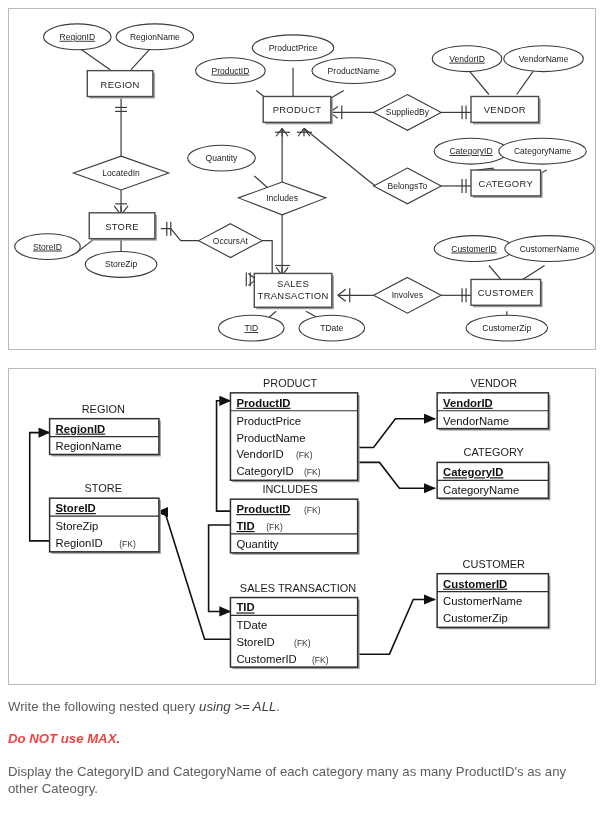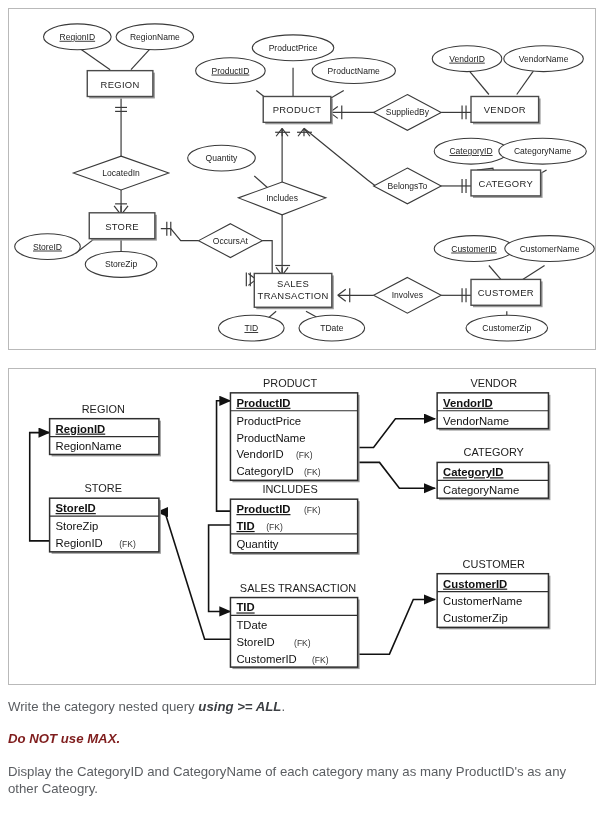--- a/index.html
+++ b/index.html
@@ -9,23 +9,23 @@
   .panel{position:absolute;background:#fff;border:1px solid #b9b9b9;box-sizing:border-box;}
   #er-panel{left:8px;top:8px;width:588px;height:342px;}
   #rel-panel{left:8px;top:368px;width:588px;height:317px;}
 
   .svg-layer{position:absolute;left:0;top:0;width:100%;height:100%;display:block;}
 
   
   #prose{position:absolute;left:8px;top:698px;width:588px;}
   .p-line{color:#5a5d61;font-size:13.2px;line-height:17px;font-family:"Liberation Sans",sans-serif;}
   .p1{margin-bottom:15px;}
-  .p2{margin-bottom:16px;color:#7f1d1d;font-weight:bold;font-style:italic;}
+  .p2{margin-bottom:16px;color:#ef4444;font-weight:bold;font-style:italic;}
   .p3{}
-  .em-bi{font-style:italic;font-weight:bold;color:#3c3f43;}
+  .em-bi{font-style:italic;font-weight:normal;color:#3c3f43;}
 </style>
 </head>
 <body>
 
 <div id="root">
 
   <div class="panel" id="er-panel">
     <svg class="svg-layer" viewBox="0 0 588 342" xmlns="http://www.w3.org/2000/svg">
       <defs>
         <style>
@@ -314,18 +314,18 @@
       <rect class="tsh" x="432" y="208" width="112" height="54"></rect>
       <rect class="tbl" x="430" y="206" width="112" height="54"></rect>
       <line x1="430" y1="224" x2="542" y2="224" stroke="#2e2e2e" stroke-width="1.2"></line>
       <text class="fld fpk" x="436" y="220">CustomerID</text>
       <text class="fld" x="436" y="238">CustomerName</text>
       <text class="fld" x="436" y="255">CustomerZip</text>
     </svg>
   </div>
 
   <div id="prose">
-    <div class="p-line p1"><span>Write the category nested query </span><span class="em-bi">using &gt;= ALL</span><span>.</span></div>
+    <div class="p-line p1"><span>Write the following nested query </span><span class="em-bi">using &gt;= ALL</span><span>.</span></div>
     <div class="p-line p2">Do NOT use MAX.</div>
     <div class="p-line p3">Display the CategoryID and CategoryName of each category many as many ProductID's as any other Cateogry.</div>
   </div>
 
 </div>
 
 </body></html>

